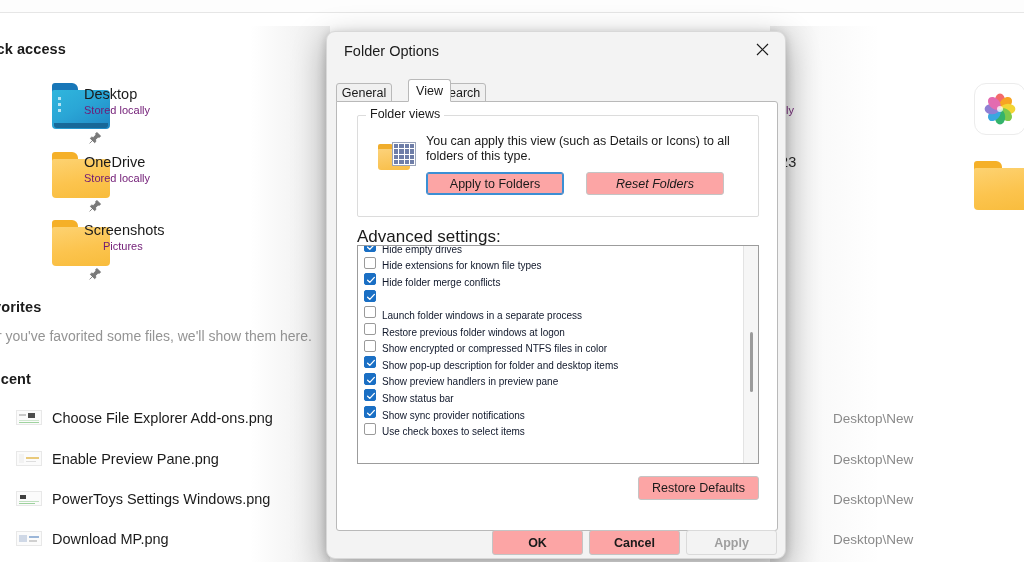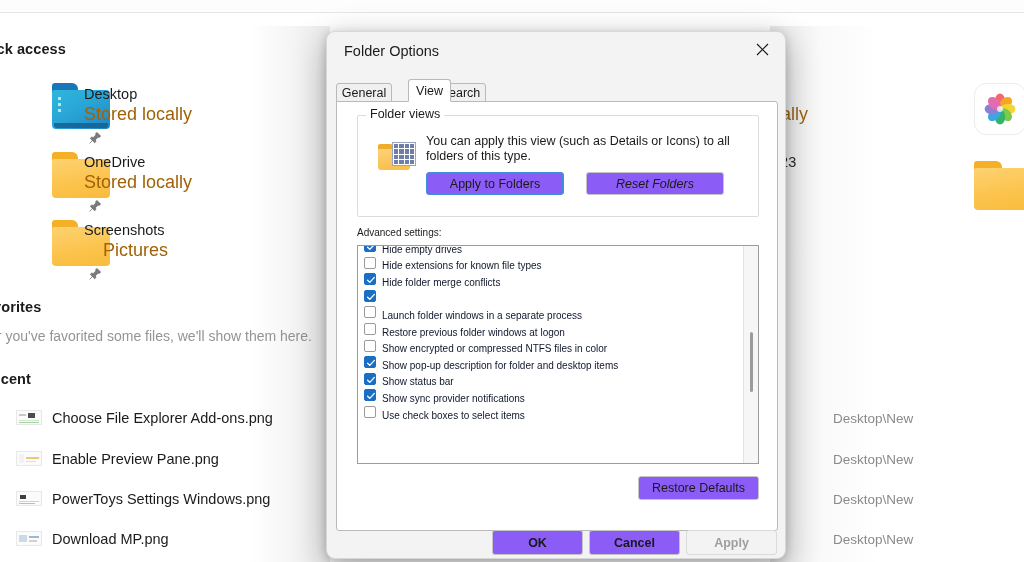--- a/index.html
+++ b/index.html
@@ -31,21 +31,21 @@
     position: absolute;
     font-size: 14px; color: #949494; white-space: nowrap;
   }
 
   
   .qa-tile { position: absolute; }
   .qa-name {
     position: absolute; font-size: 14.5px; color: #1b1b1b; white-space: nowrap;
   }
   .qa-meta {
-    position: absolute; font-size: 18px; color: #a16207; white-space: nowrap;
+    position: absolute; font-size: 11px; color: #701a75; white-space: nowrap;
   }
   .pin {
     position: absolute; width: 14px; height: 14px;
   }
 
   
   .folder {
     position: absolute; width: 58px; height: 46px;
   }
   .folder .tab {
@@ -161,31 +161,31 @@
     background: #ffffff; border: 1px solid #9aa4bb;
     display: grid; grid-template-columns: repeat(4,1fr); grid-template-rows: repeat(4,1fr); gap: 1px; padding: 1px;
   }
   .gb-icon .grid i { background: #6f7ea8; display:block; }
   .gb-text {
     position: absolute; left: 68px; top: 18px; width: 322px;
     font-size: 12.5px; color: #1a1a1a; line-height: 15px;
   }
   .btn {
     position: absolute; height: 23px;
-    background: #8b5cf6; border: 1px solid #c4c4c4; border-radius: 3px;
+    background: #fca5a5; border: 1px solid #c4c4c4; border-radius: 3px;
     font-size: 12.5px; color: #1a1a1a;
     display: flex; align-items: center; justify-content: center;
     white-space: nowrap;
   }
   .btn.focused { border-color: #3b8fd4; box-shadow: 0 0 0 1px #3b8fd4 inset; }
   .btn.disabled { color: #9e9e9e; background: #f3f3f3; border-color: #dadada; }
 
   .adv-label {
     position: absolute; left: 20px; top: 125px;
-    font-size: 10px; color: #1a1a1a; white-space: nowrap;
+    font-size: 17px; color: #1a1a1a; white-space: nowrap;
   }
   .listbox {
     position: absolute; left: 20px; top: 143px; width: 402px; height: 219px;
     background: #ffffff; border: 1px solid #9c9c9c; overflow: hidden;
   }
   .list-inner { position: absolute; left: 0; top: -8px; width: 385px; }
   .li {
     position: relative; height: 16.6px;
     display: flex; align-items: flex-end;
     padding-left: 24px;
@@ -447,20 +447,28 @@
                 </svg>
               </span>
               <span>Show pop-up description for folder and desktop items</span>
             </div>
             <div class="li">
               <span class="cb on">
                 <svg width="10" height="10" viewBox="0 0 10 10">
                   <path d="M1.6 5.2 L3.8 7.4 L8.4 2.4" stroke="#ffffff" stroke-width="1.3" fill="none" stroke-linecap="round" stroke-linejoin="round"></path>
                 </svg>
               </span>
+              <span>Show preview handlers in preview pane</span>
+            </div>
+            <div class="li">
+              <span class="cb on">
+                <svg width="10" height="10" viewBox="0 0 10 10">
+                  <path d="M1.6 5.2 L3.8 7.4 L8.4 2.4" stroke="#ffffff" stroke-width="1.3" fill="none" stroke-linecap="round" stroke-linejoin="round"></path>
+                </svg>
+              </span>
               <span>Show status bar</span>
             </div>
             <div class="li">
               <span class="cb on">
                 <svg width="10" height="10" viewBox="0 0 10 10">
                   <path d="M1.6 5.2 L3.8 7.4 L8.4 2.4" stroke="#ffffff" stroke-width="1.3" fill="none" stroke-linecap="round" stroke-linejoin="round"></path>
                 </svg>
               </span>
               <span>Show sync provider notifications</span>
             </div>

